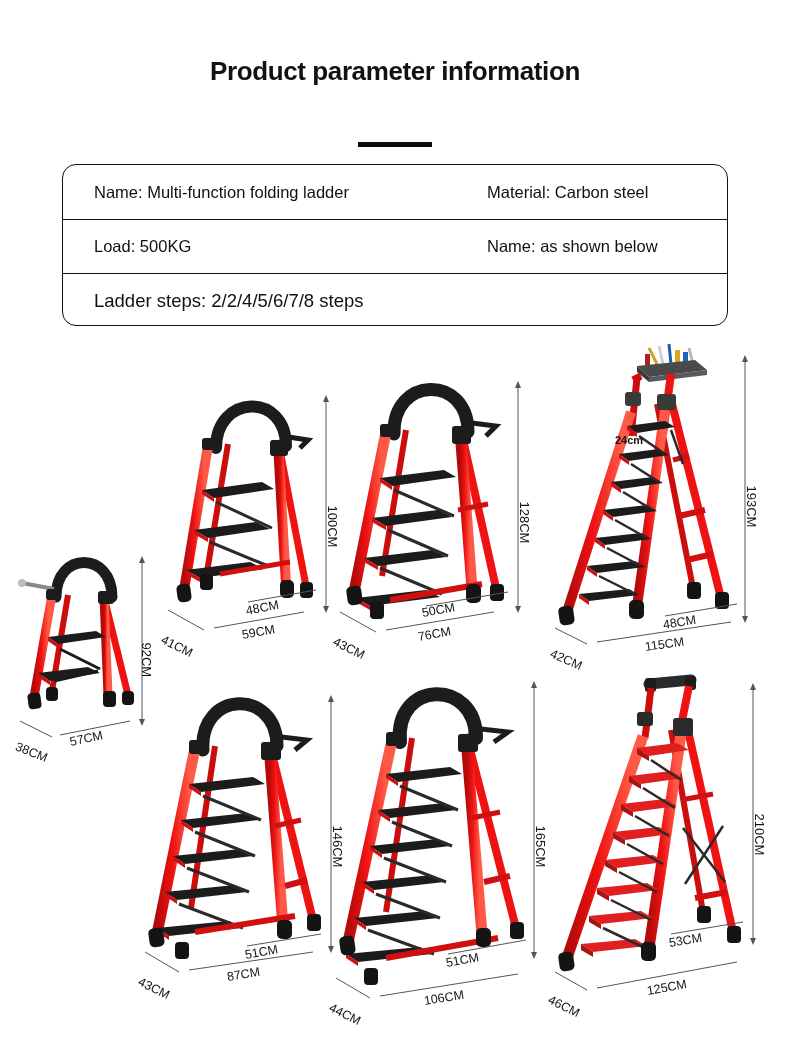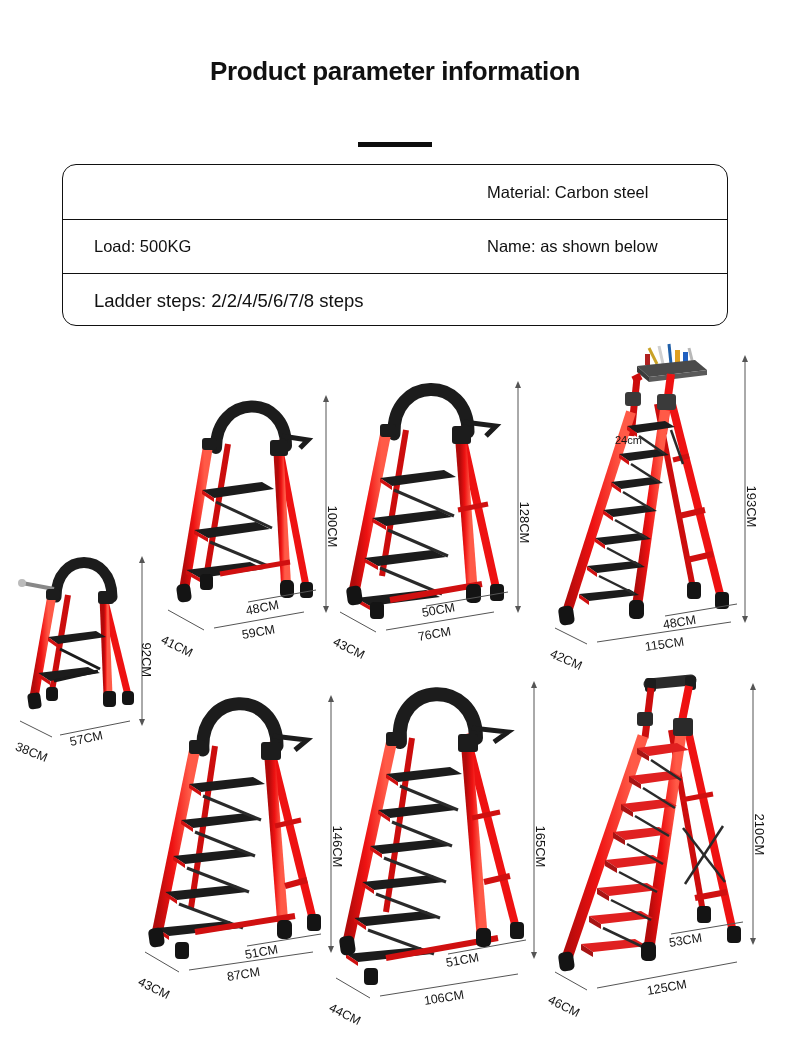--- a/index.html
+++ b/index.html
@@ -53,20 +53,21 @@
 </head>
 <body>
 
 <div class="page">
 
   <div class="title">Product parameter information</div>
   <div class="title-rule"></div>
 
   <div class="spec-table">
     <div class="spec-row r1">
+      <div class="spec-cell cell-a">Name: Multi-function folding ladder</div>
       <div class="spec-cell cell-b">Material: Carbon steel</div>
     </div>
     <div class="spec-row r2">
       <div class="spec-cell cell-a">Load: 500KG</div>
       <div class="spec-cell cell-b">Name: as shown below</div>
     </div>
     <div class="spec-row r3">
       <div class="spec-cell cell-a">Ladder steps: 2/2/4/5/6/7/8 steps</div>
     </div>
   </div>
@@ -275,21 +276,21 @@
         <path d="M128 130 L144 126" stroke="#d01010" stroke-width="5"></path>
         <path d="M134 186 L160 180" stroke="#d01010" stroke-width="6"></path>
         <path d="M142 230 L168 224" stroke="#d01010" stroke-width="6"></path>
         <path d="M126 100 L138 134" stroke="#2a2a2a" stroke-width="2.5"></path>
 
         <rect x="14" y="276" width="15" height="19" rx="5" fill="#141414" transform="rotate(-8 21 286)"></rect>
         <rect x="84" y="270" width="15" height="19" rx="5" fill="#141414"></rect>
         <rect x="142" y="252" width="14" height="17" rx="4" fill="#141414"></rect>
         <rect x="170" y="262" width="14" height="17" rx="4" fill="#141414"></rect>
       </svg>
-      <div class="dimtxt" style="left:70px; top:104px; font-weight:400; font-size:11px;">24cm</div>
+      <div class="dimtxt" style="left:70px; top:104px; font-weight:700; font-size:11px;">24cm</div>
       <svg width="240" height="330" viewBox="0 0 240 330" style="position:absolute;left:0;top:0">
         <path d="M200 28 L200 290" stroke="#555" stroke-width="1"></path>
         <path d="M197 32 L200 25 L203 32" fill="#555"></path>
           <path d="M197 286 L200 293 L203 286" fill="#555"></path>
         <path d="M10 298 L42 314" stroke="#555" stroke-width="1"></path>
         <path d="M52 312 L186 292" stroke="#555" stroke-width="1"></path>
         <path d="M120 286 L192 274" stroke="#555" stroke-width="1"></path>
       </svg>
       <div class="dimtxt dim-v" style="left:206px; top:148px; transform:rotate(90deg);">193CM</div>
       <div class="dimtxt" style="left:6px; top:316px; transform:rotate(24deg);">42CM</div>

